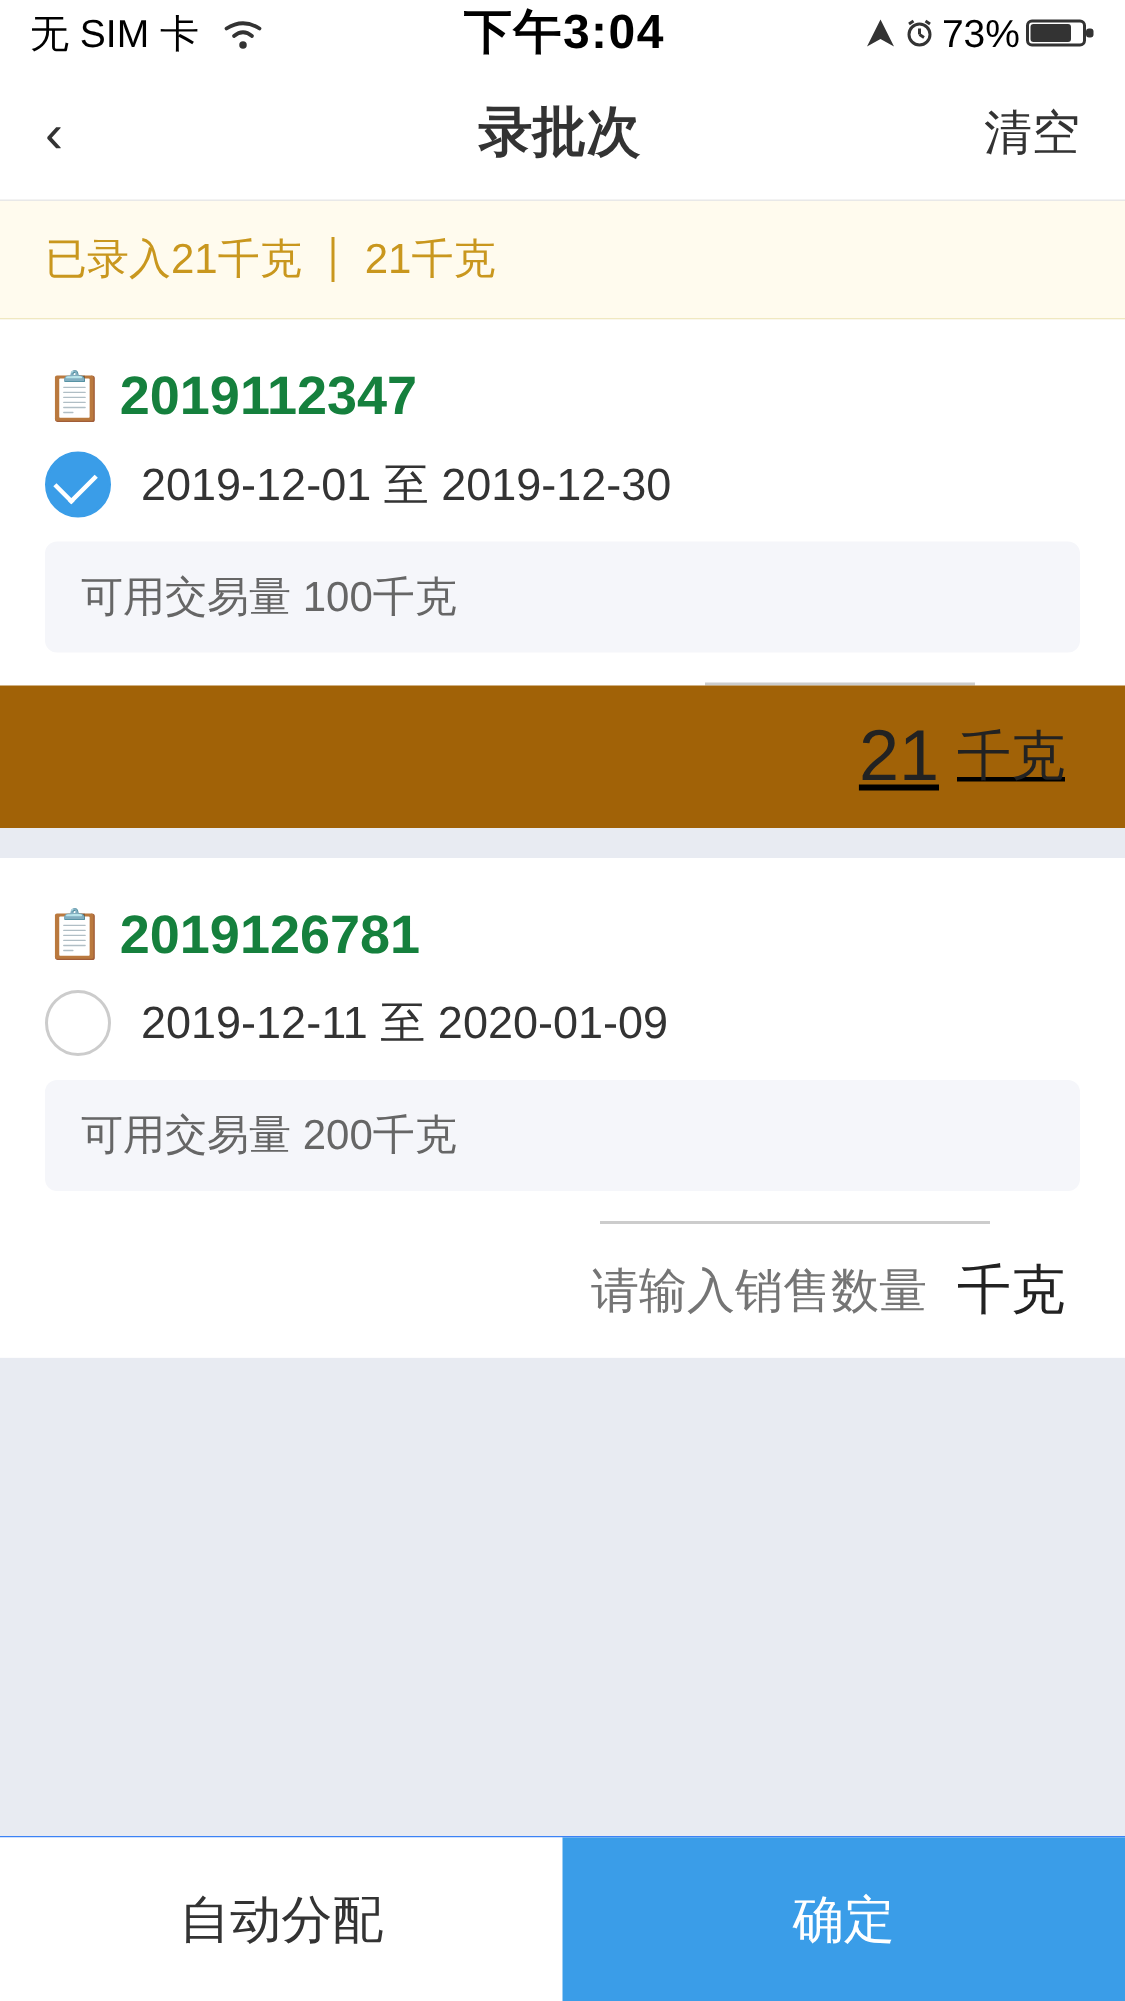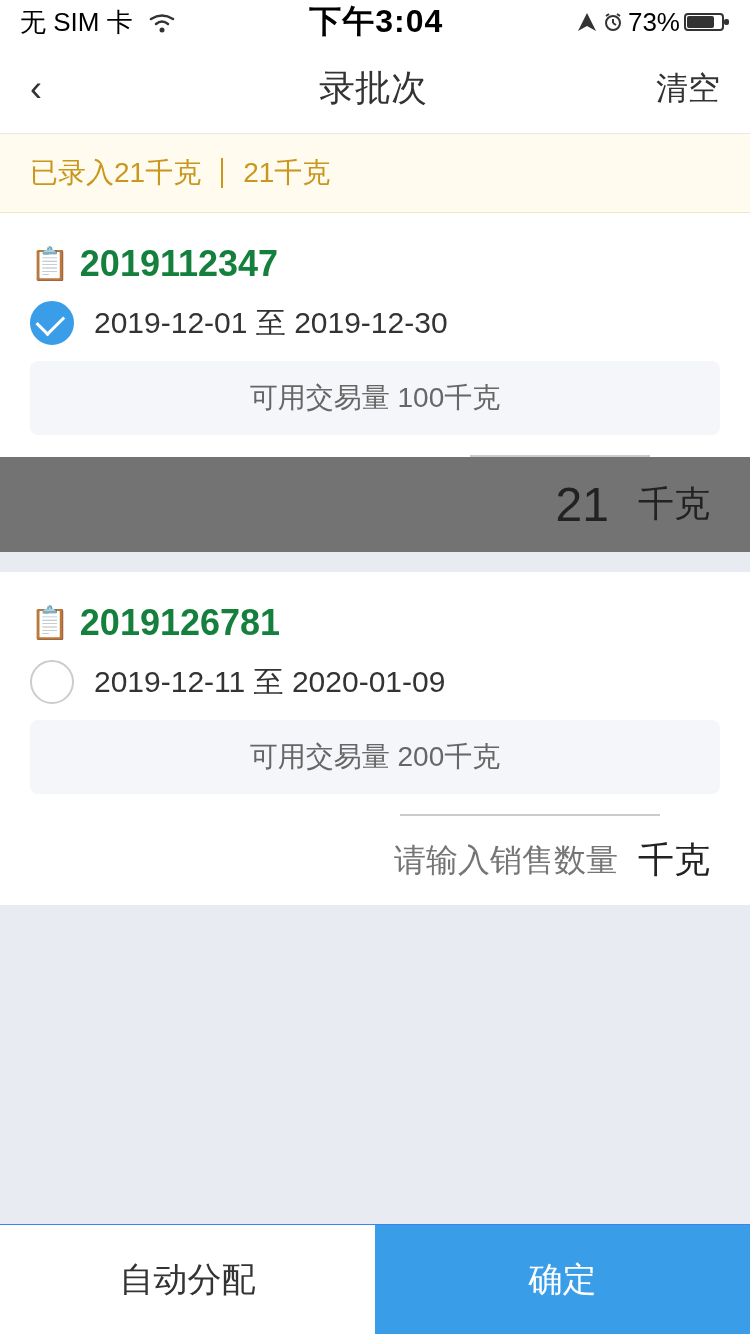--- a/index.html
+++ b/index.html
@@ -55,21 +55,21 @@
       border-bottom: 1px solid #e8e8e8;
     }
     .nav-back {
       font-size: 36px;
       color: #333;
       cursor: pointer;
       width: 60px;
     }
     .nav-title {
       font-size: 36px;
-      font-weight: 400;
+      font-weight: 700;
       color: #333;
     }
     .nav-clear {
       font-size: 32px;
       color: #333;
       cursor: pointer;
     }
 
     
     .info-banner {
@@ -146,31 +146,31 @@
       font-size: 30px;
       color: #333;
     }
     .available-box {
       margin: 0 30px 20px 30px;
       background: #f5f6fa;
       border-radius: 8px;
       padding: 18px 24px;
       font-size: 28px;
       color: #666;
-      text-align: center;
     }
 
     
     .amount-row {
       display: flex;
       align-items: center;
       justify-content: flex-end;
       padding: 20px 40px;
-      background: #737373;
-      gap: 29px;
+      background: #a16207;
+      gap: 12px;
+      text-decoration: underline;
     }
     .amount-value {
       font-size: 48px;
       font-weight: 500;
       color: #222;
     }
     .amount-unit {
       font-size: 36px;
       color: #222;
     }

